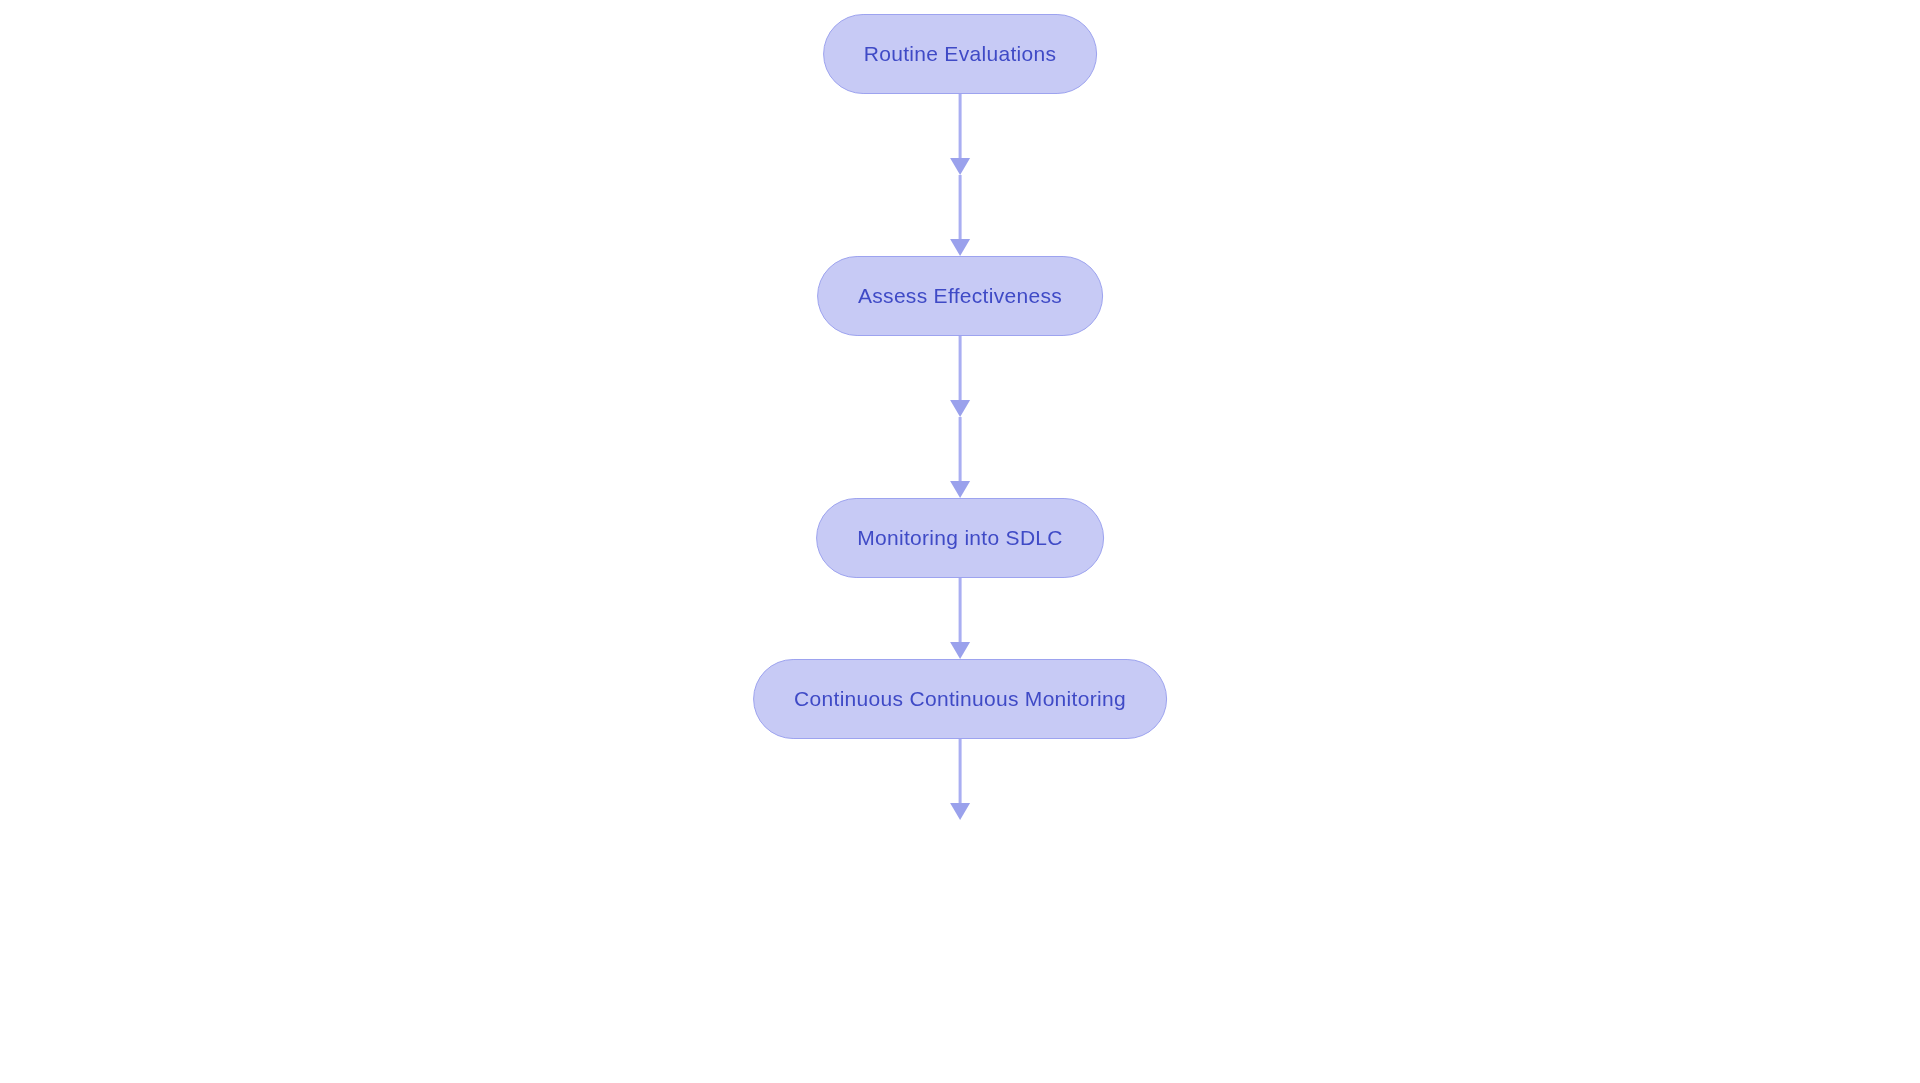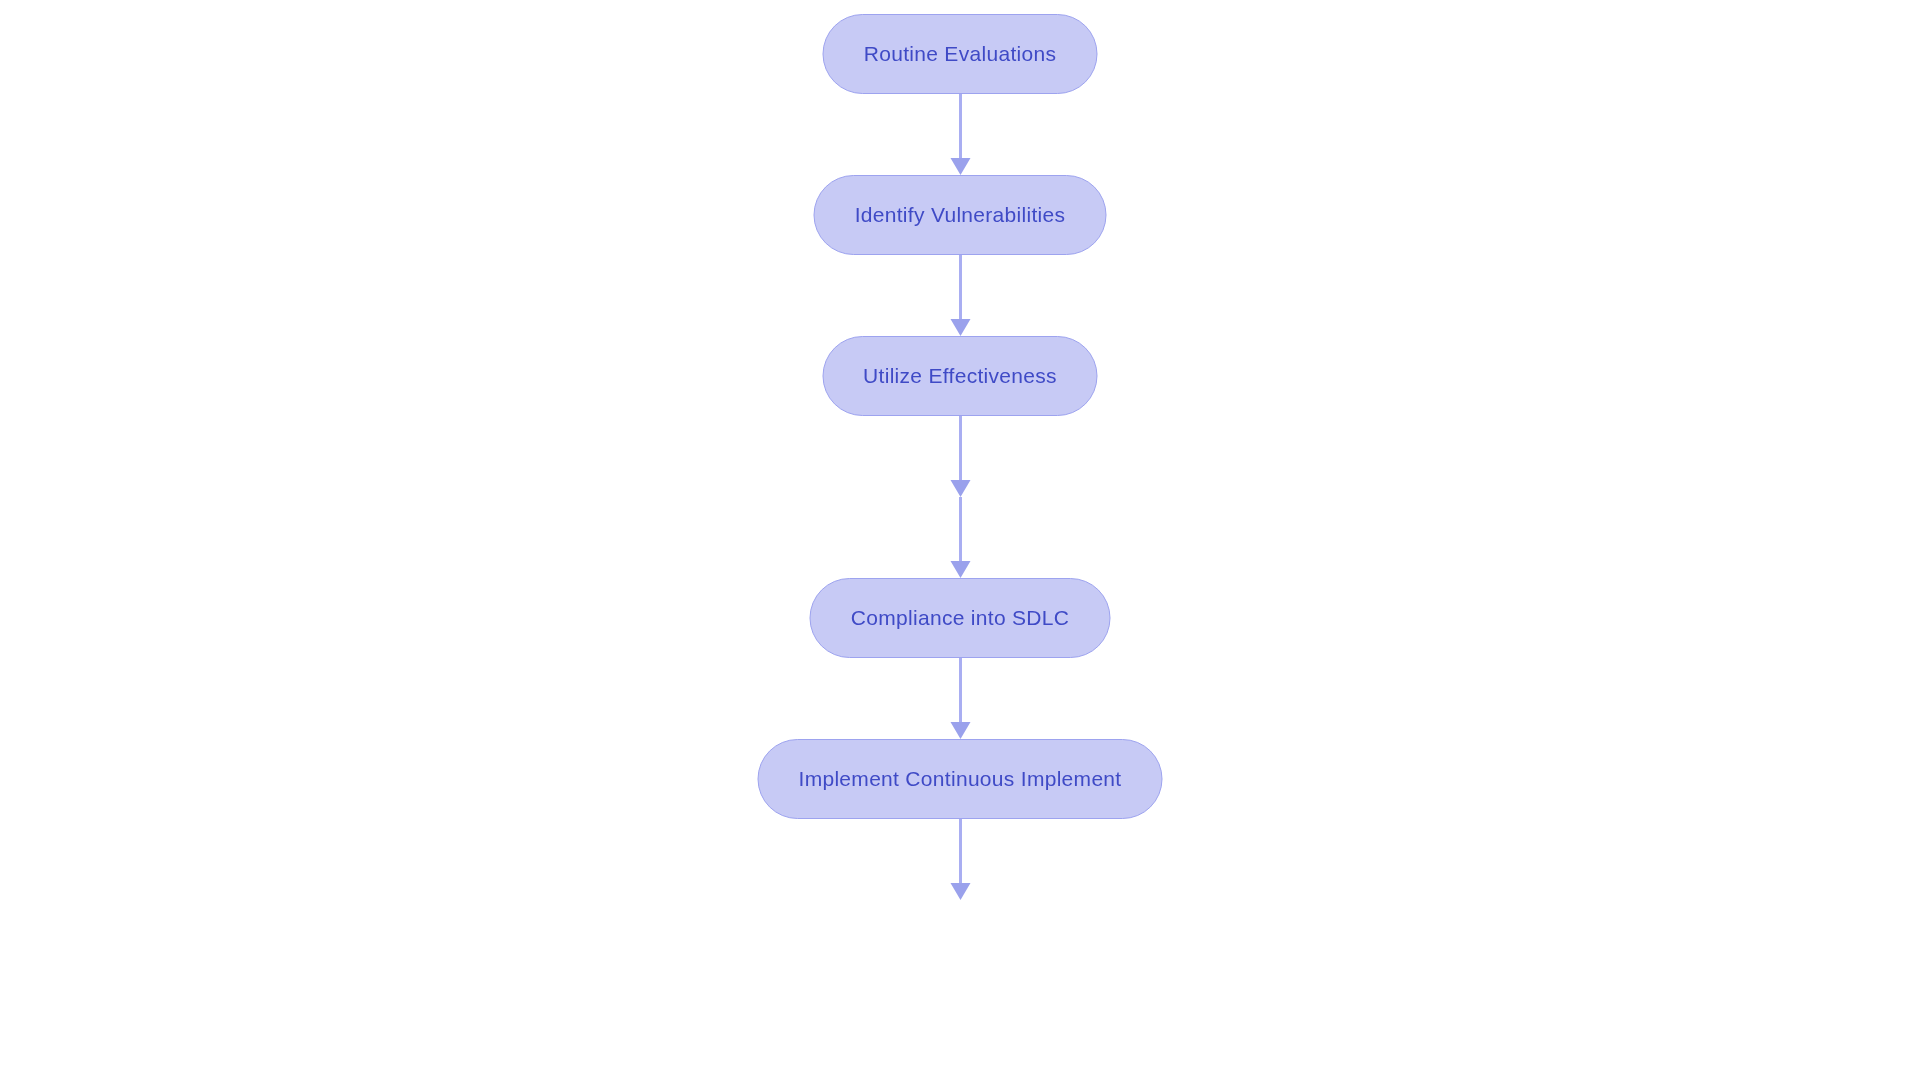--- a/index.html
+++ b/index.html
@@ -83,55 +83,52 @@
 
     <div class="node">
       <span class="node-label">Routine Evaluations</span>
     </div>
 
     <div class="connector">
       <span class="line"></span>
       <span class="head"></span>
     </div>
 
-    <div class="node">
-      <span class="node-label">Identify Vulnerabilities</span>
-    </div>
 
     <div class="connector">
       <span class="line"></span>
       <span class="head"></span>
     </div>
 
     <div class="node">
-      <span class="node-label">Utilize Effectiveness</span>
+      <span class="node-label">Assess Effectiveness</span>
     </div>
 
     <div class="connector">
       <span class="line"></span>
       <span class="head"></span>
     </div>
 
 
     <div class="connector">
       <span class="line"></span>
       <span class="head"></span>
     </div>
 
     <div class="node">
-      <span class="node-label">Compliance into SDLC</span>
+      <span class="node-label">Monitoring into SDLC</span>
     </div>
 
     <div class="connector">
       <span class="line"></span>
       <span class="head"></span>
     </div>
 
     <div class="node">
-      <span class="node-label">Implement Continuous Implement</span>
+      <span class="node-label">Continuous Continuous Monitoring</span>
     </div>
 
     <div class="connector">
       <span class="line"></span>
       <span class="head"></span>
     </div>
 
 
   </div>
 </div>

